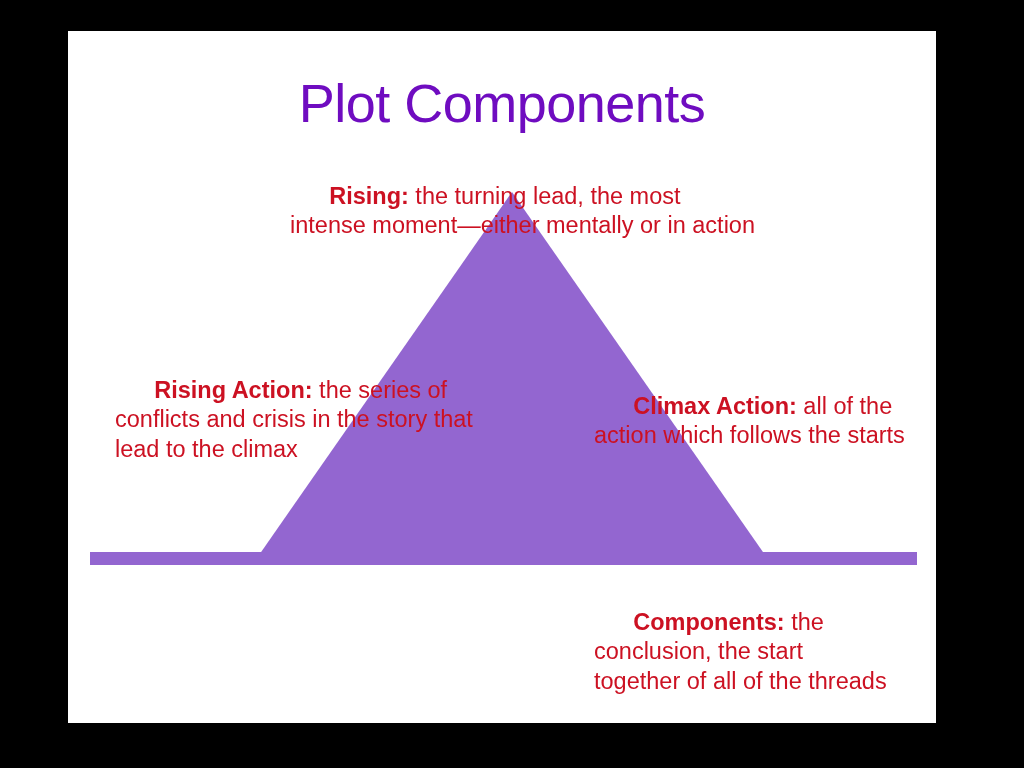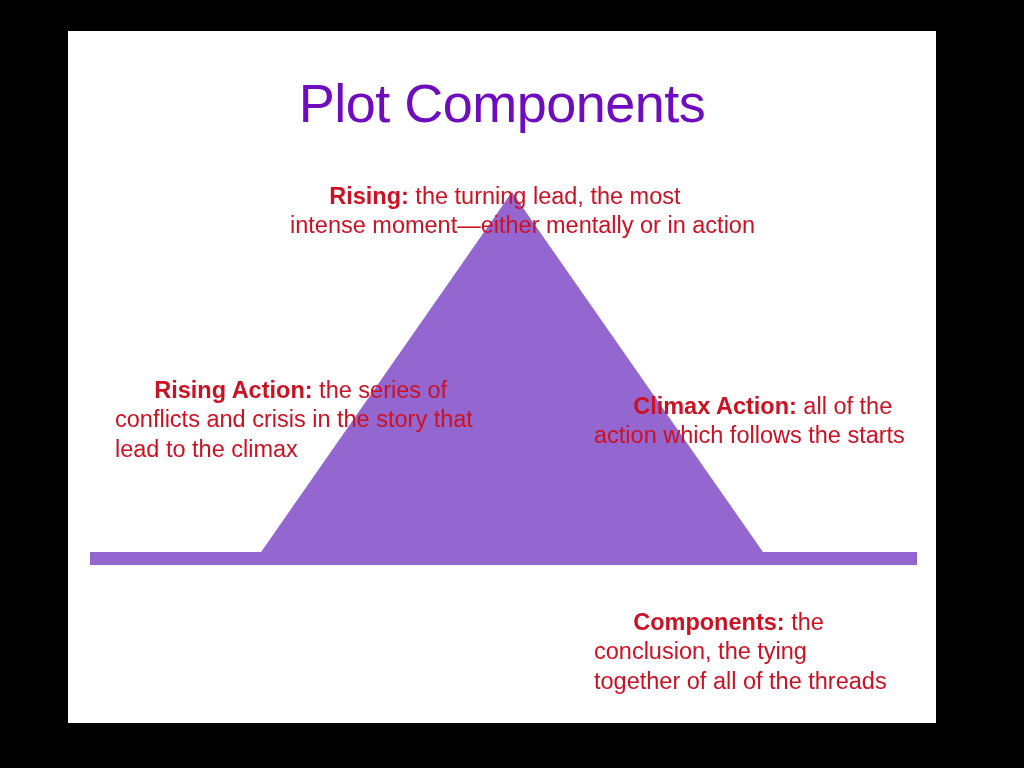--- a/index.html
+++ b/index.html
@@ -123,17 +123,17 @@
     <div class="callout" id="callout-rising">
       <span class="lead">Rising Action:</span><span> the series of conflicts and crisis in the story that lead to the climax</span>
     </div>
 
     <div class="callout" id="callout-falling">
       <span class="lead">Climax Action:</span><span> all of the action which follows the starts</span>
     </div>
 
 
     <div class="callout" id="callout-resolution">
-      <span class="lead">Components:</span><span> the conclusion, the tying together of all of the threads</span>
+      <span class="lead">Components:</span><span> the conclusion, the start together of all of the threads</span>
     </div>
 
   </div>
 </div>
 
 </body></html>

